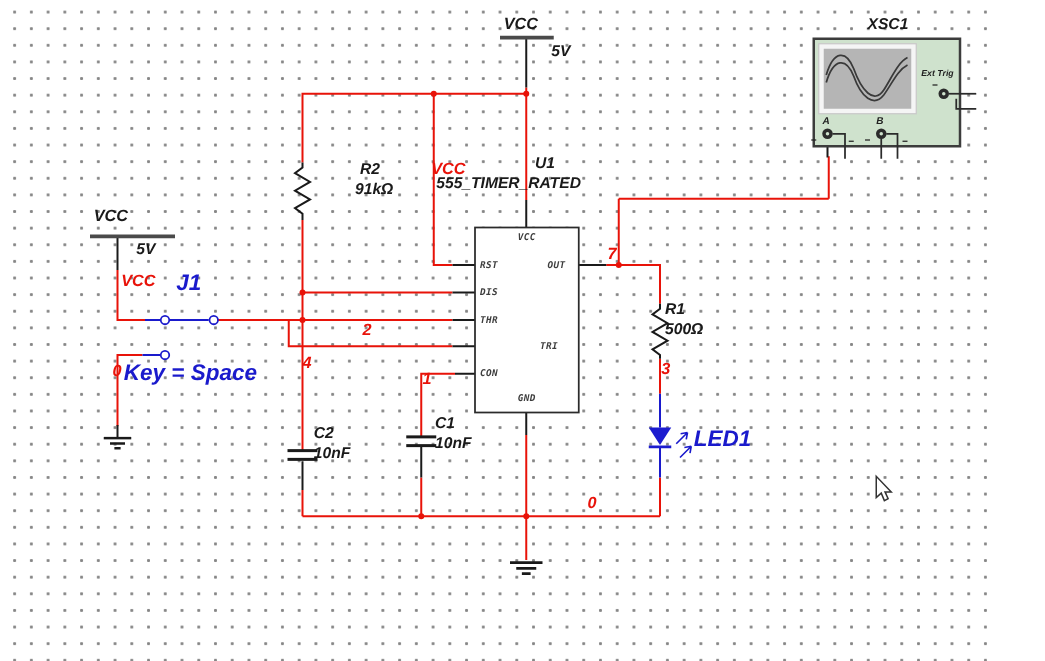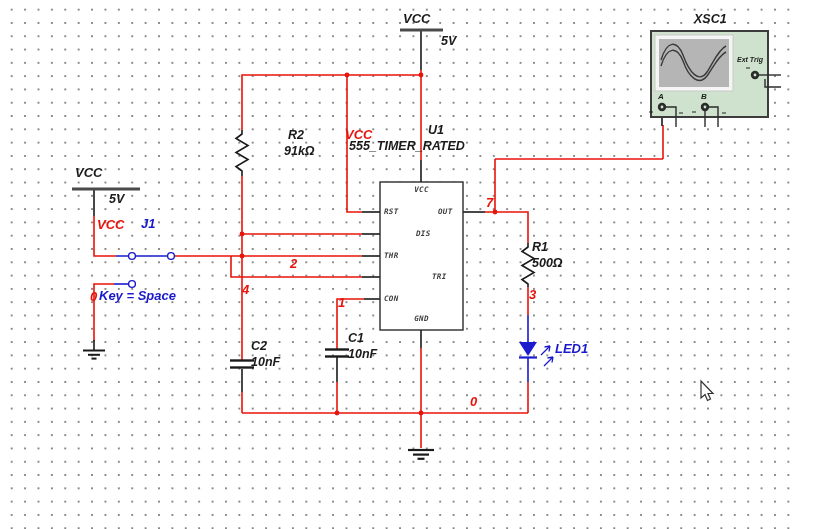--- a/index.html
+++ b/index.html
@@ -9,21 +9,21 @@
     background-image:radial-gradient(circle,#878787 1px,rgba(0,0,0,0) 1.45px);
     background-size:13.4px 13.3px;background-position:5px 3px;
     font-family:"Liberation Sans",sans-serif;
     font-style:italic;
   }
   #canvas svg{position:absolute;left:0;top:0;}
   .txt{position:absolute;line-height:1;white-space:nowrap;}
   .lbl{color:#1a1a1a;font-size:12.5px;font-weight:700;}
   .big{font-size:13px;}
   .net{color:#e8130a;font-size:13px;font-weight:700;}
-  .blue{color:#1a1acc;font-size:13px;font-weight:700;}
+  .blue{color:#1a1acc;font-size:18px;font-weight:700;}
   .pin{color:#3d3d3d;font-size:7.5px;font-family:"DejaVu Sans Mono",monospace;letter-spacing:.3px;font-weight:700;}
   .scopetxt{color:#222;font-size:8px;font-weight:700;}
   .tiny{font-size:7px;}
   .ctr{text-align:center;}
 </style>
 </head>
 <body>
 
 <div id="canvas">
 
@@ -194,21 +194,21 @@
   <div class="txt net" style="left:290px;top:257px;">2</div>
   <div class="txt net" style="left:242px;top:283px;">4</div>
   <div class="txt net" style="left:338px;top:296px;">1</div>
   <div class="txt net" style="left:529px;top:288px;">3</div>
   <div class="txt net" style="left:470px;top:395px;">0</div>
   <div class="txt net" style="left:90px;top:290px;">0</div>
 
   <div class="txt pin ctr" style="left:380px;top:186px;width:83px;">VCC</div>
   <div class="txt pin ctr" style="left:380px;top:315px;width:83px;">GND</div>
   <div class="txt pin" style="left:384px;top:208px;">RST</div>
-  <div class="txt pin" style="left:384px;top:230px;margin-left:32px;">DIS</div>
+  <div class="txt pin" style="left:384px;top:230px;">DIS</div>
   <div class="txt pin" style="left:384px;top:252px;text-align:right;">THR</div>
   <div class="txt pin" style="left:384px;top:273px;margin-left:48px;">TRI</div>
   <div class="txt pin" style="left:384px;top:295px;">CON</div>
   <div class="txt pin" style="left:438px;top:208px;text-align:center;">OUT</div>
 
   <div class="txt scopetxt tiny" style="left:737px;top:56px;">Ext Trig</div>
   <div class="txt scopetxt" style="left:658px;top:93px;">A</div>
   <div class="txt scopetxt" style="left:701px;top:93px;">B</div>
 
 </div>

